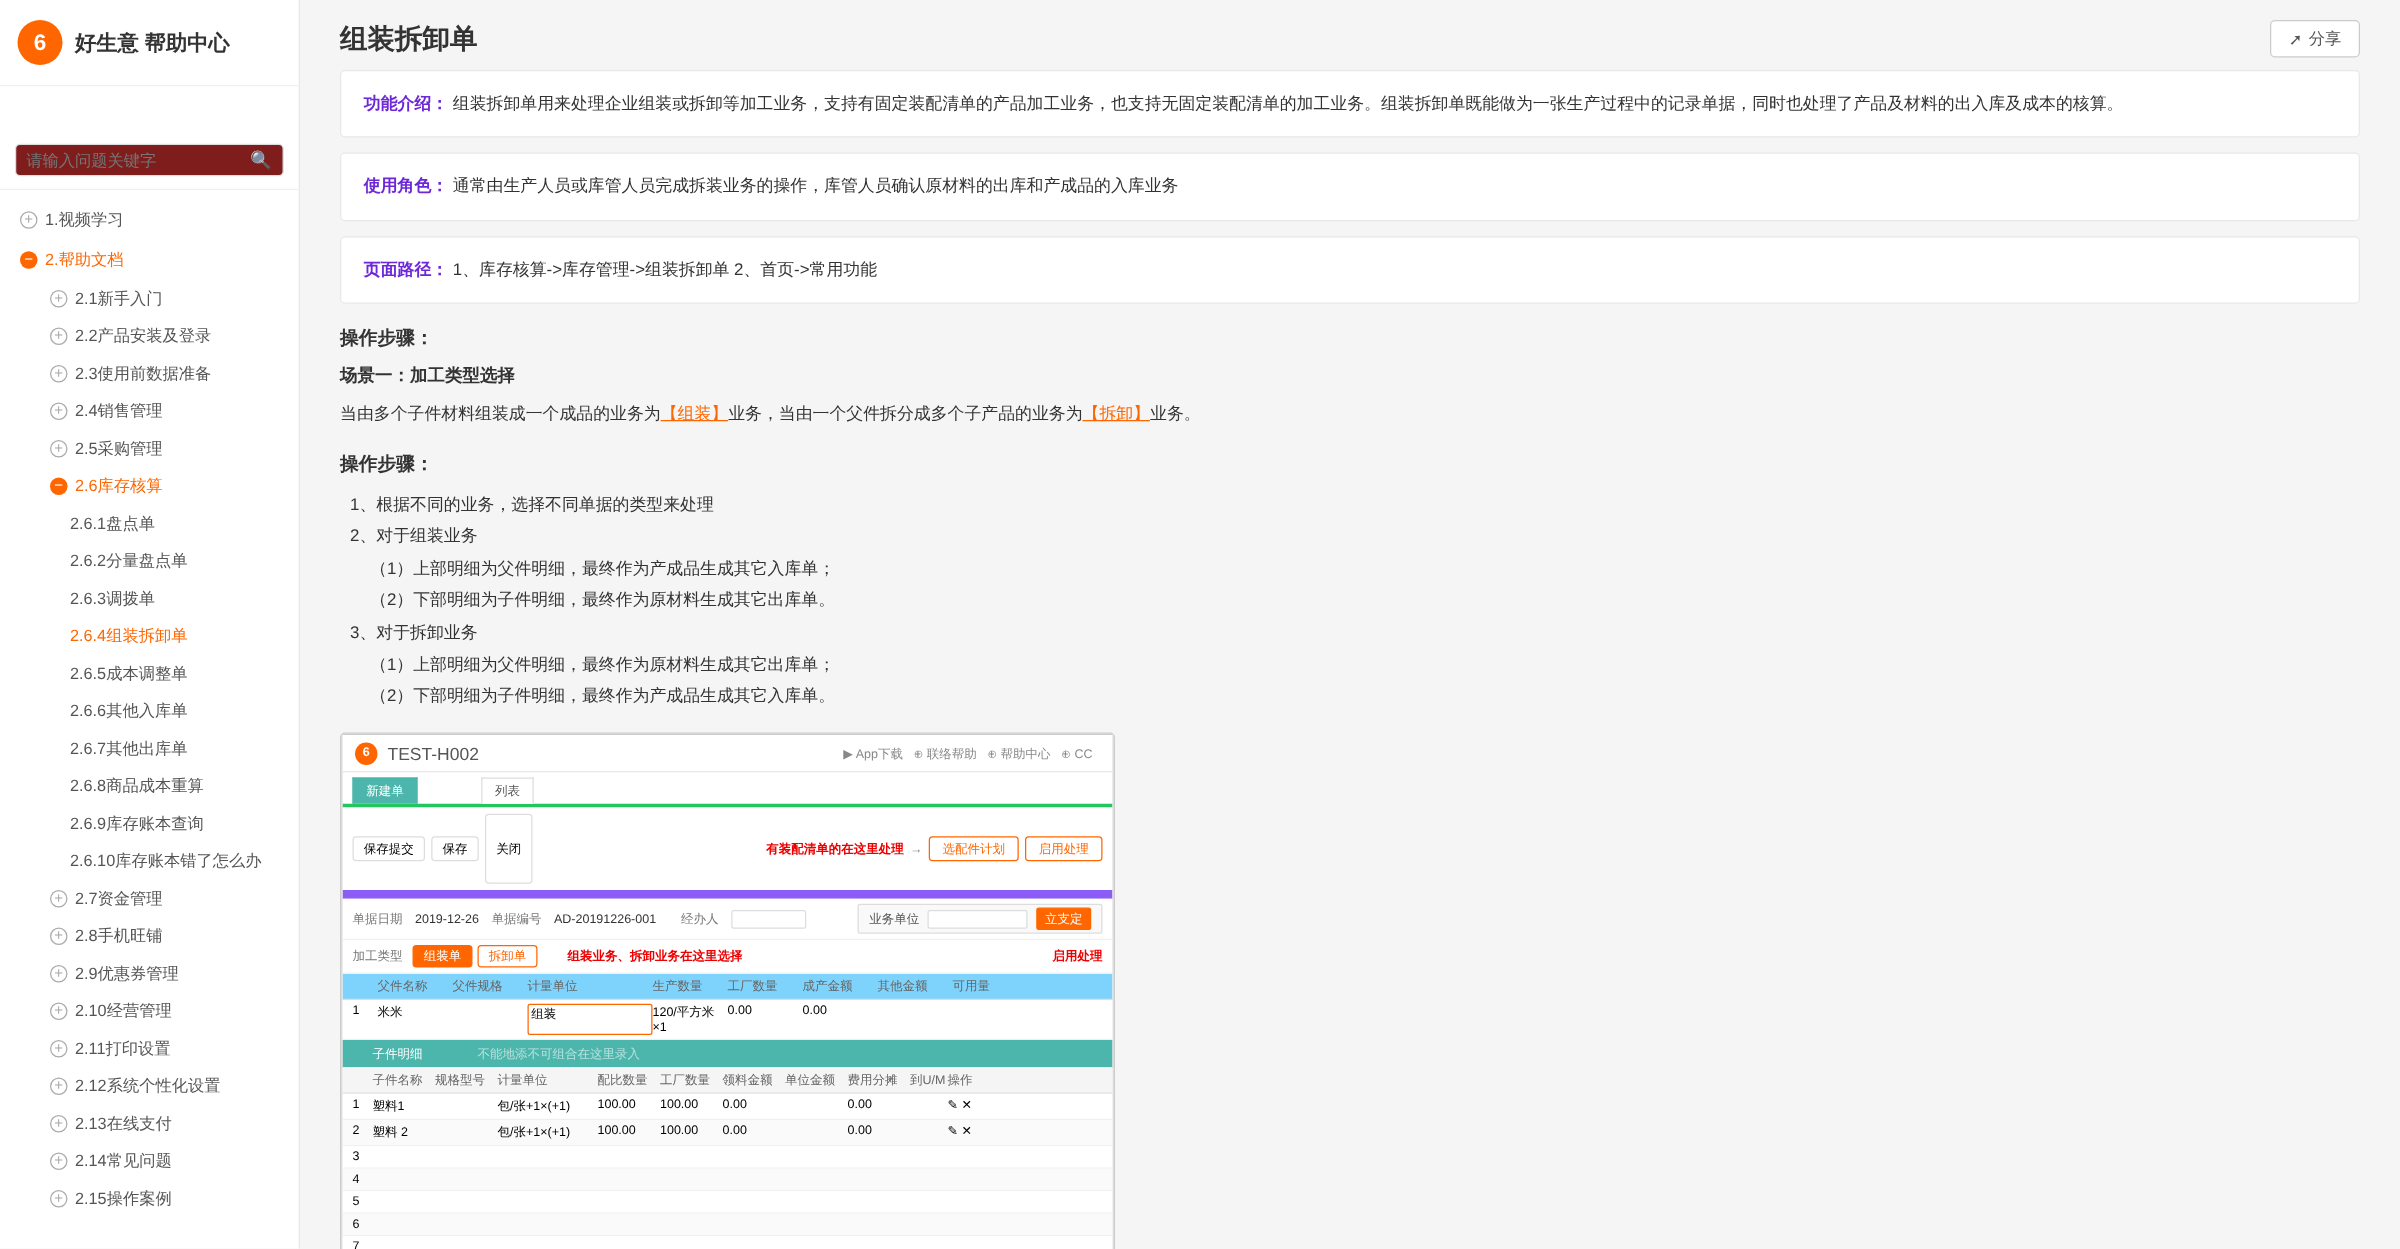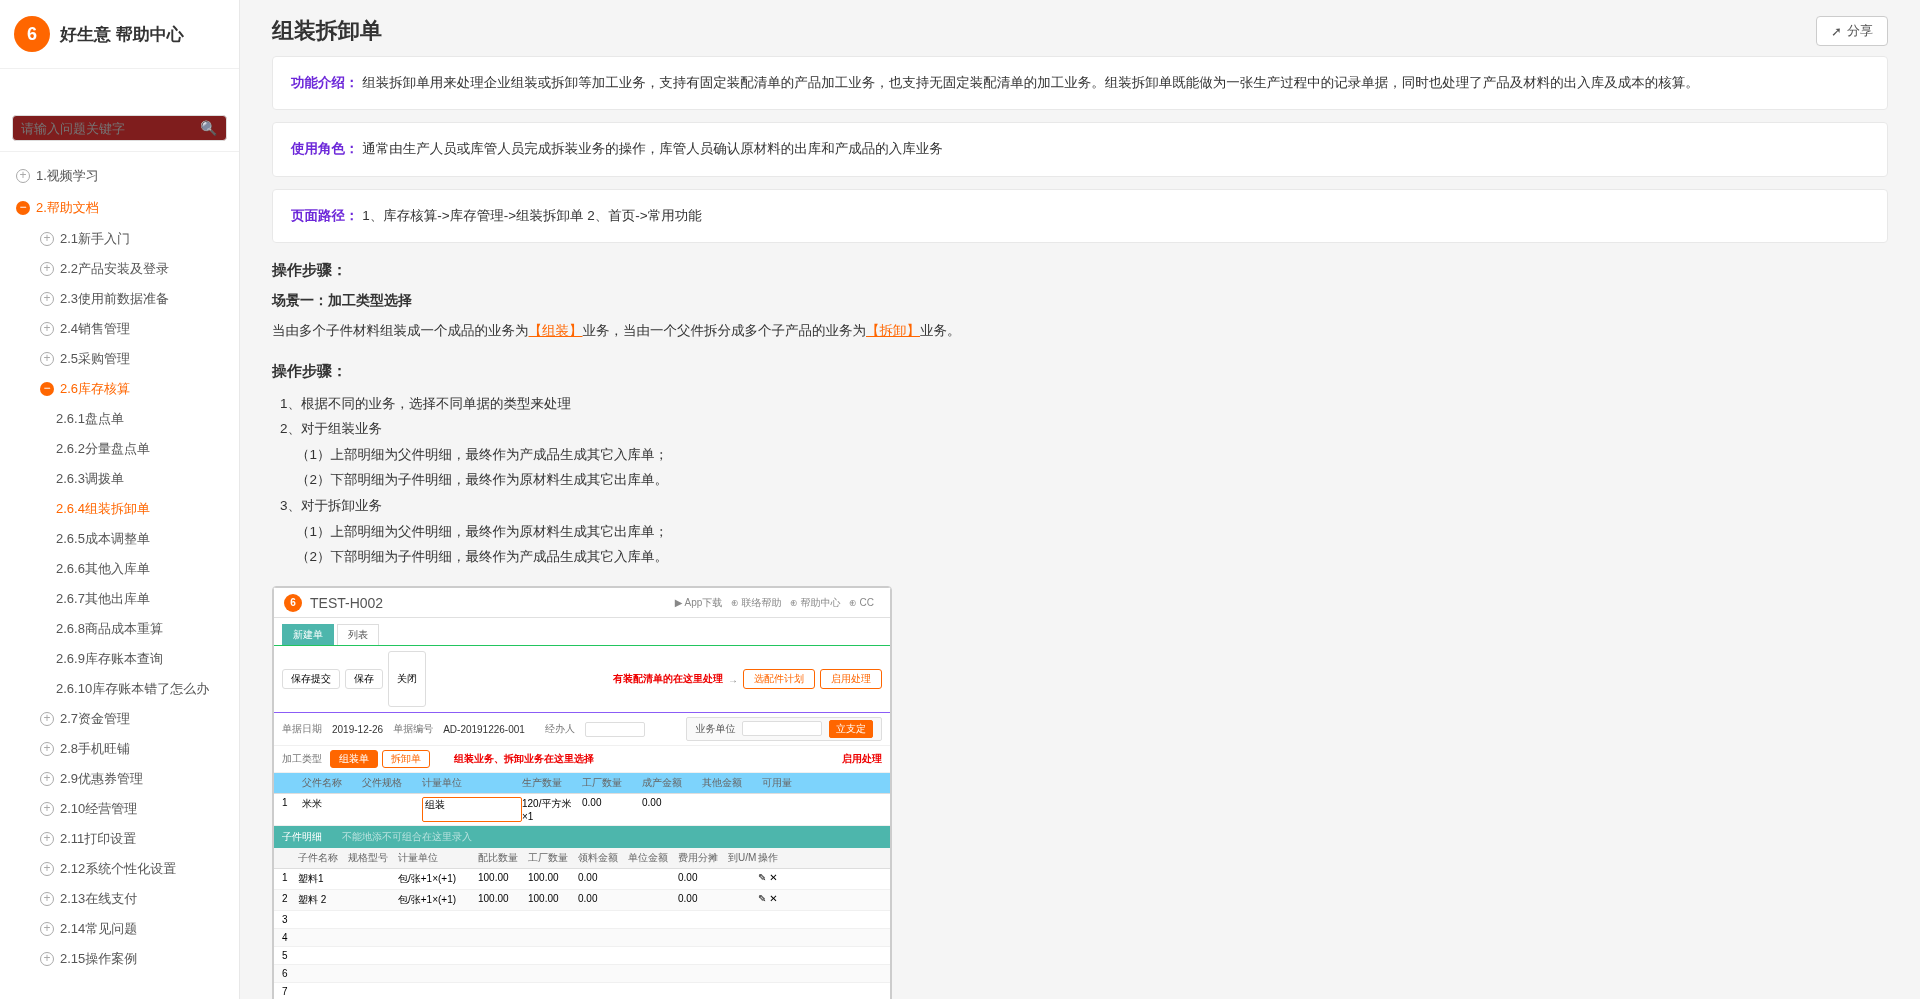--- a/index.html
+++ b/index.html
@@ -404,26 +404,26 @@
     <div class="screenshot-container">
       <div class="mock-app-wrapper" style="position:relative; background:#fff; border:1px solid #ccc;">
 
         <div class="mock-topbar">
           <div class="mock-topbar-logo">6</div>
           <div class="mock-topbar-text">TEST-H002</div>
           <div style="flex:1;"></div>
           <div style="font-size:10px;color:#888;margin-right:6px;">▶ App下载 &nbsp; ⊕ 联络帮助 &nbsp; ⊕ 帮助中心 &nbsp; ⊕ CC</div>
         </div>
 
-        <div style="background:#fff;border-bottom:1px solid #22c55e;display:flex;height:28px;align-items:flex-end;padding:0 8px;">
+        <div style="background:#fff;border-bottom:3px solid #22c55e;display:flex;height:28px;align-items:flex-end;padding:0 8px;gap:48px;">
           <div style="padding:3px 10px;font-size:10px;border:1px solid #4db6ac;border-bottom:none;background:#4db6ac;color:#fff;margin-right:3px;cursor:pointer;">新建单</div>
           <div style="padding:3px 10px;font-size:10px;border:1px solid #ddd;border-bottom:none;background:#fff;color:#555;margin-right:3px;cursor:pointer;">列表</div>
         </div>
 
-        <div style="background:#fff;padding:5px 8px;display:flex;align-items:center;gap:5px;border-bottom:1px solid #8b5cf6;flex-wrap:wrap;">
+        <div style="background:#fff;padding:5px 8px;display:flex;align-items:center;gap:5px;border-bottom:7px solid #8b5cf6;flex-wrap:wrap;">
           <button style="border:1px solid #ddd;border-radius:3px;padding:2px 8px;font-size:10px;background:#fff;cursor:pointer;">保存提交</button>
           <button style="border:1px solid #ddd;border-radius:3px;padding:2px 8px;font-size:10px;background:#fff;cursor:pointer;">保存</button>
           <button style="border:1px solid #ddd;border-radius:3px;padding:20px 8px;font-size:10px;background:#fff;cursor:pointer;">关闭</button>
           <div style="flex:1;"></div>
 
           <span style="font-size:10px;color:#e00;font-weight:bold;white-space:nowrap;">有装配清单的在这里处理</span>
           <span style="font-size:10px;color:#888;">→</span>
           <button style="border:1px solid #f60;border-radius:3px;padding:2px 10px;font-size:10px;background:#fff;color:#f60;cursor:pointer;">选配件计划</button>
           <div style="border:1px solid #f60;border-radius:3px;padding:2px 10px;font-size:10px;background:#fff;color:#f60;">启用处理</div>
         </div>
@@ -474,21 +474,21 @@
             <span></span>
             <span style="border:1px solid #f60;padding:0 2px;border-radius:2px;">组装</span>
             <span>120/平方米 ×1</span>
             <span>0.00</span>
             <span>0.00</span>
             <span></span>
             <span></span>
           </div>
         </div>
 
-        <div style="background:#4db6ac;padding:4px 8px;font-size:10px;color:#fff;display:flex;align-items:flex-start;gap:0;">
+        <div style="background:#4db6ac;padding:4px 24px;font-size:10px;color:#fff;display:flex;align-items:flex-start;gap:24px;">
           <span>子件明细</span>
           <span style="color:#fff9;font-size:10px;margin-left:20px;">不能地添不可组合在这里录入</span>
         </div>
 
         <div style="background:#fff;">
           <div style="display:grid;grid-template-columns:16px 50px 50px 80px 50px 50px 50px 50px 50px 30px 40px;background:#f5f5f5;border-bottom:1px solid #ddd;padding:3px 8px;font-size:10px;color:#666;overflow:hidden;">
             <span></span>
             <span>子件名称</span>
             <span>规格型号</span>
             <span>计量单位</span>

